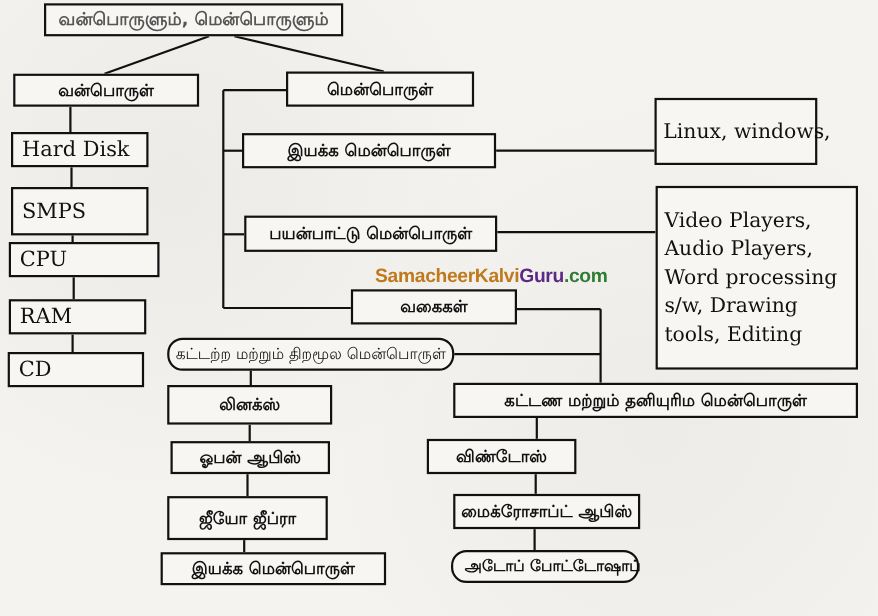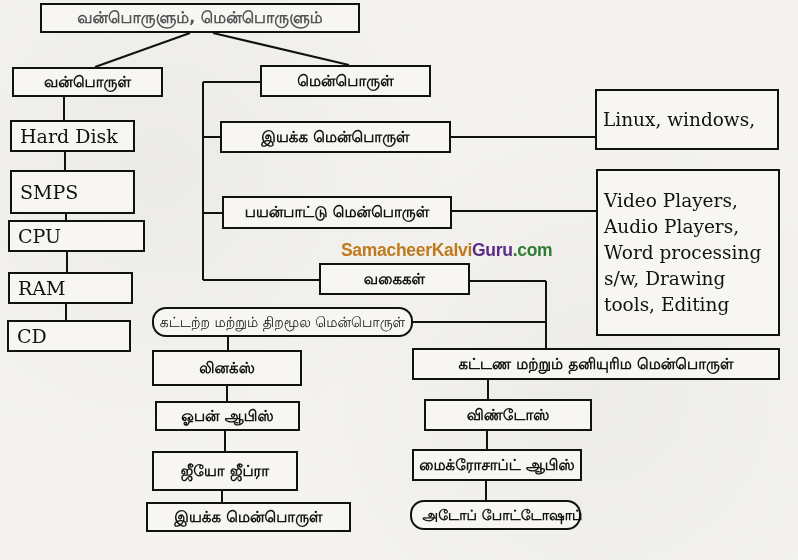--- a/index.html
+++ b/index.html
@@ -72,51 +72,51 @@
     <line x1="227" y1="386" x2="227" y2="401"></line>
     <line x1="225" y1="431" x2="225" y2="451"></line>
     <line x1="222" y1="481" x2="222" y2="502"></line>
 
     <line x1="488" y1="380" x2="488" y2="399"></line>
     <line x1="487" y1="431" x2="487" y2="449"></line>
     <line x1="486" y1="481" x2="486" y2="500"></line>
   </g>
 </svg>
 
-<div class="box title" style="left:40px;top:3px;width:320px;height:30px;">வன்பொருளும், மென்பொருளும்</div>
+<div class="box title" style="left:40px;top:3px;width:272px;height:30px;">வன்பொருளும், மென்பொருளும்</div>
 
-<div class="box" style="left:12px;top:67px;width:151px;height:30px;">வன்பொருள்</div>
+<div class="box" style="left:12px;top:67px;width:169px;height:30px;">வன்பொருள்</div>
 <div class="box serif left" style="left:10px;top:120px;width:125px;height:32px;">Hard Disk</div>
 <div class="box serif left" style="left:10px;top:170px;width:125px;height:44px;">SMPS</div>
 <div class="box serif left" style="left:8px;top:220px;width:137px;height:32px;">CPU</div>
 <div class="box serif left" style="left:8px;top:272px;width:125px;height:32px;">RAM</div>
 <div class="box serif left" style="left:7px;top:320px;width:124px;height:32px;">CD</div>
 
 <div class="box" style="left:260px;top:65px;width:171px;height:32px;">மென்பொருள்</div>
 <div class="box" style="left:220px;top:121px;width:231px;height:32px;">இயக்க மென்பொருள்</div>
 <div class="box" style="left:222px;top:196px;width:230px;height:33px;">பயன்பாட்டு மென்பொருள்</div>
 <div class="box" style="left:319px;top:263px;width:151px;height:32px;">வகைகள்</div>
 
-<div class="box multi" style="left:595px;top:89px;width:184px;height:61px;">
+<div class="box multi" style="left:595px;top:89px;width:148px;height:61px;">
   <span>Linux, windows,</span>
 </div>
 <div class="box multi" style="left:596px;top:169px;width:184px;height:167px;">
   <span>Video Players,</span>
   <span>Audio Players,</span>
   <span>Word processing</span>
   <span>s/w, Drawing</span>
   <span>tools, Editing</span>
 </div>
 
 <div class="box small" style="left:152px;top:307px;width:261px;height:30px;font-weight:normal;">கட்டற்ற மற்றும் திறமூல மென்பொருள்</div>
 <div class="box" style="left:152px;top:350px;width:150px;height:36px;">லினக்ஸ்</div>
 <div class="box" style="left:155px;top:401px;width:145px;height:30px;">ஓபன் ஆபிஸ்</div>
 <div class="box" style="left:152px;top:451px;width:146px;height:40px;">ஜீயோ ஜீப்ரா</div>
 <div class="box" style="left:146px;top:502px;width:205px;height:30px;">இயக்க மென்பொருள்</div>
 
 <div class="box" style="left:412px;top:348px;width:368px;height:32px;">கட்டண மற்றும் தனியுரிம மென்பொருள்</div>
-<div class="box" style="left:424px;top:399px;width:168px;height:32px;">விண்டோஸ்</div>
+<div class="box" style="left:388px;top:399px;width:136px;height:32px;">விண்டோஸ்</div>
 <div class="box" style="left:412px;top:449px;width:170px;height:32px;">மைக்ரோசாப்ட் ஆபிஸ்</div>
 <div class="box small" style="left:410px;top:500px;width:171px;height:30px;padding-left:14px;">அடோப் போட்டோஷாப்</div>
 
 <div class="watermark">
   <span class="wm-a">SamacheerKalvi</span><span class="wm-b">Guru</span><span class="wm-c">.com</span>
 </div>
 
 </body></html>

